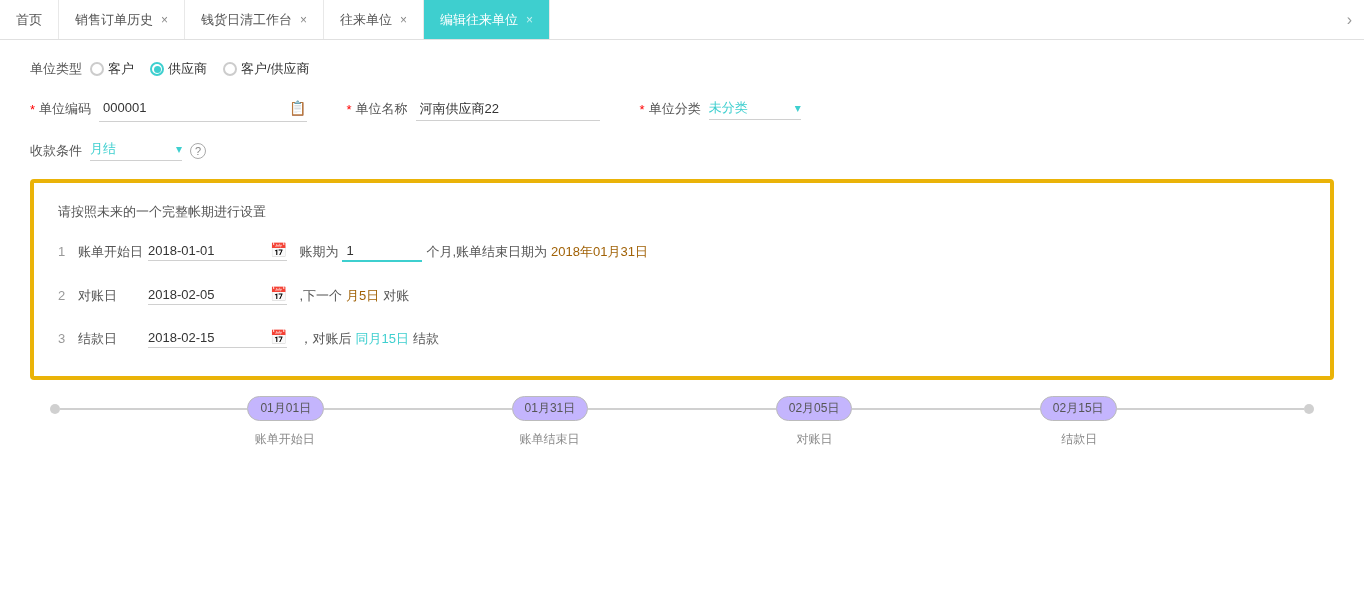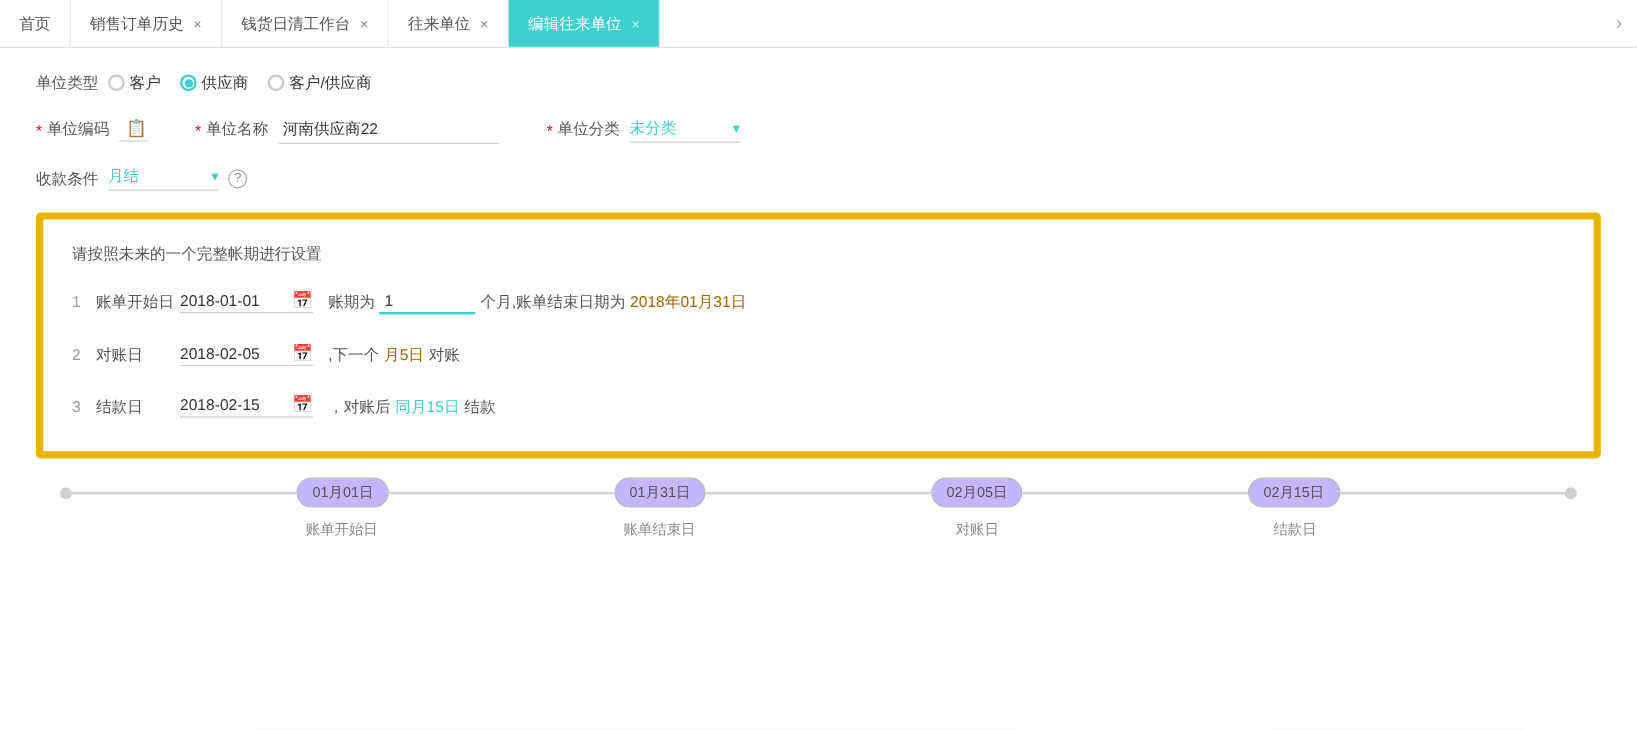--- a/index.html
+++ b/index.html
@@ -167,21 +167,21 @@
       align-items: center;
       justify-content: center;
       font-size: 11px;
       color: #888;
       cursor: pointer;
       margin-left: 8px;
     }
 
     
     .settings-box {
-      border: 6px solid #eab308;
+      border: 4px solid #eab308;
       border-radius: 4px;
       padding: 20px 24px;
       margin-bottom: 16px;
     }
     .settings-title {
       color: #555;
       font-size: 13px;
       margin-bottom: 20px;
     }
 
@@ -200,20 +200,21 @@
     .setting-row-label {
       width: 70px;
       color: #555;
       flex-shrink: 0;
     }
     .date-input-wrapper {
       display: flex;
       border-bottom: 1px solid #d0d0d0;
       padding-bottom: 2px;
       margin-right: 8px;
+      gap: 28px;
     }
     .date-input {
       border: none;
       outline: none;
       font-size: 13px;
       color: #333;
       background: transparent;
       width: 90px;
     }
     .cal-icon {
@@ -326,20 +327,21 @@
         <span>客户/供应商</span>
       </label>
     </div>
   </div>
 
   <div class="form-row">
     <div class="field-group">
       <span class="required-star">*</span>
       <span class="form-label">单位编码</span>
       <div class="input-with-icon">
+        <input type="text" class="form-input" style="border-bottom: none;" value="000001">
         <span class="input-icon">📋</span>
       </div>
     </div>
     <div class="field-group">
       <span class="required-star">*</span>
       <span class="form-label">单位名称</span>
       <input type="text" class="form-input" value="河南供应商22" style="min-width: 160px;">
     </div>
     <div class="field-group">
       <span class="required-star">*</span>

